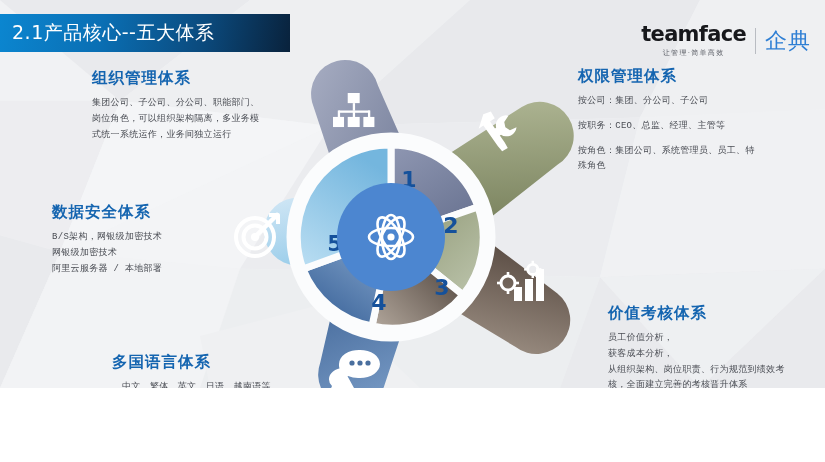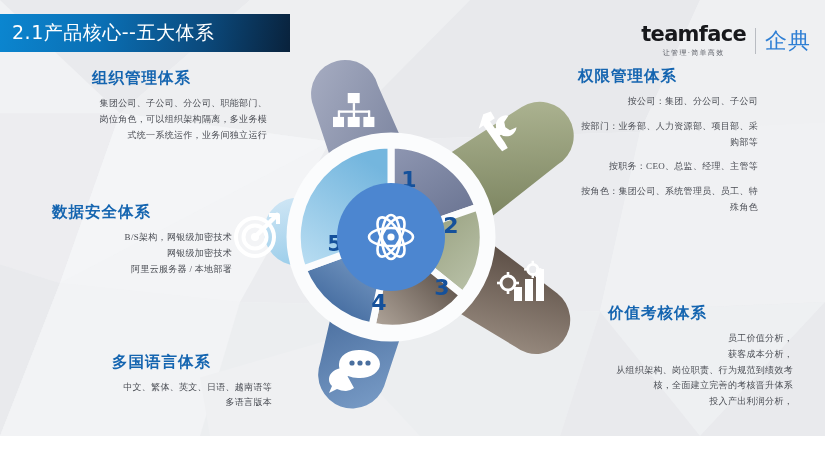--- a/index.html
+++ b/index.html
@@ -3,21 +3,21 @@
 <meta charset="utf-8">
 <style>
   * { box-sizing: border-box; margin: 0; padding: 0; }
   html, body {
     width: 825px; height: 462px;
     overflow: hidden;
     font-family: "Liberation Sans", "DejaVu Sans", sans-serif;
   }
   #slide {
     position: relative;
-    width: 825px; height: 436px;
+    width: 825px; height: 388px;
     background: #e5e5e5;
     overflow: hidden;
   }
   
   .facets { position: absolute; inset: 0; z-index: 0; }
   .facets svg { width: 100%; height: 100%; display: block; }
 
   
   #headerbar {
     position: absolute; left: 0; top: 14px;
@@ -63,22 +63,21 @@
   
   .block { position: absolute; z-index: 5; }
   .block h3 {
     font-size: 15.5px; font-weight: bold; color: #1565b0;
     letter-spacing: 1px; margin-bottom: 7px; white-space: nowrap;
     font-family: "DejaVu Sans", sans-serif;
   }
   .block p {
     font-size: 9px; color: #4a4d54; line-height: 1.75;
     letter-spacing: 0.3px;
-    font-family: Liberation Serif, serif;
-    text-align: right;
+    font-family: Liberation Mono, monospace;
   }
   .block p + p { margin-top: 9px; }
 
   #blk-org      { left: 92px;  top: 68px;  width: 175px; }
   #blk-security { left: 52px;  top: 202px; width: 180px; }
   #blk-lang     { left: 112px; top: 352px; width: 160px; }
   #blk-perm     { left: 578px; top: 66px;  width: 180px; }
   #blk-value    { left: 608px; top: 303px; width: 185px; }
 
   #blk-lang h3  { font-size: 15.5px; }
@@ -289,21 +288,20 @@
   </div>
 
   <div class="block" id="blk-lang">
     <h3>多国语言体系</h3>
     <p style="padding-left:10px">中文、繁体、英文、日语、越南语等多语言版本</p>
   </div>
 
   <div class="block" id="blk-perm">
     <h3>权限管理体系</h3>
     <p>按公司：集团、分公司、子公司</p>
-    <p>按部门：业务部、人力资源部、项目部、采购部等</p>
     <p>按职务：CEO、总监、经理、主管等</p>
     <p>按角色：集团公司、系统管理员、员工、特殊角色</p>
   </div>
 
   <div class="block" id="blk-value">
     <h3>价值考核体系</h3>
     <p style="margin-bottom:0">员工价值分析，</p>
     <p style="margin-top:0">获客成本分析，</p>
     <p style="margin-top:0">从组织架构、岗位职责、行为规范到绩效考核，全面建立完善的考核晋升体系</p>
     <p style="margin-top:0">投入产出利润分析，</p>

